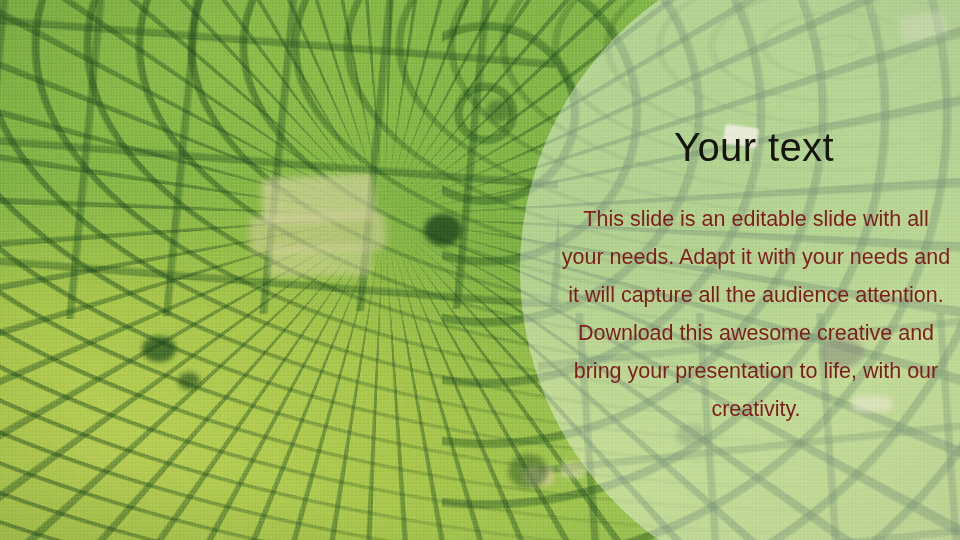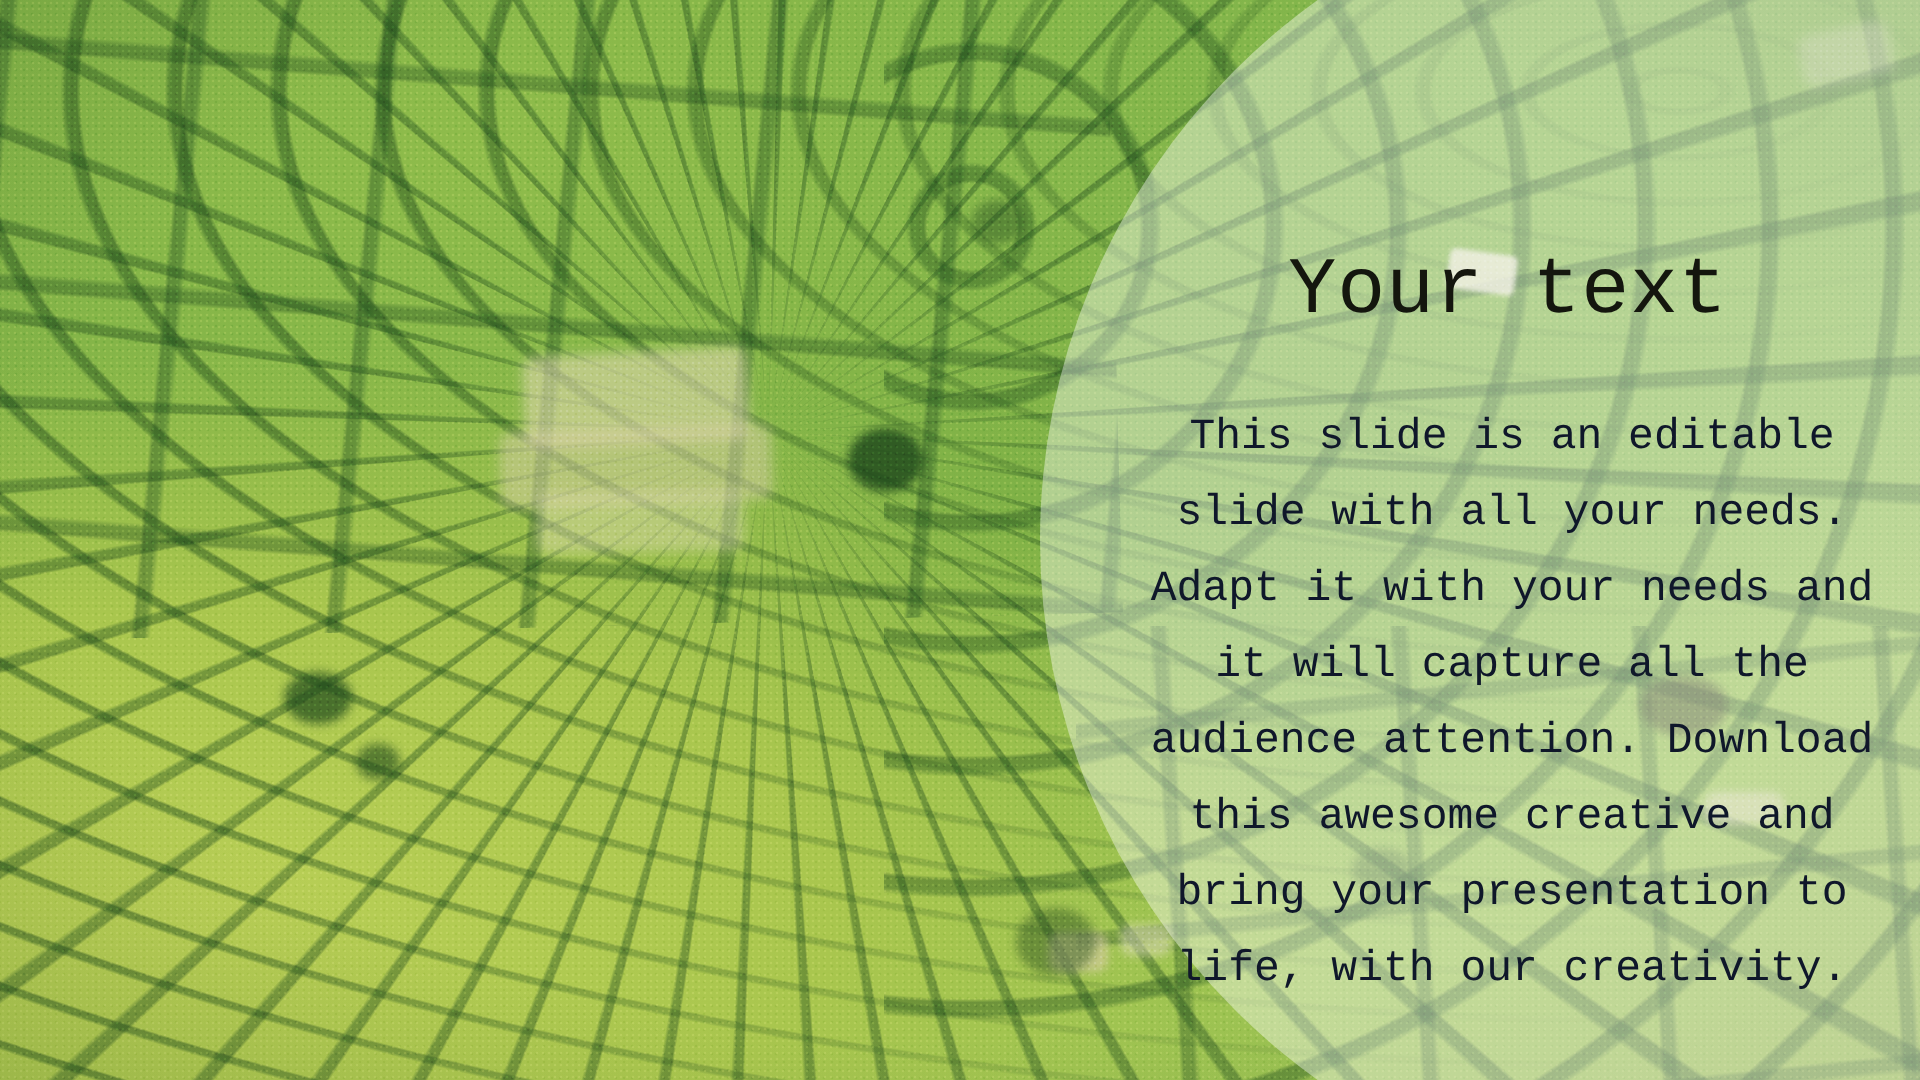--- a/index.html
+++ b/index.html
@@ -1,20 +1,20 @@
 <!DOCTYPE html>
 <html><head>
 <meta charset="utf-8">
 <style>
   html,body{margin:0;padding:0;background:#222;}
   .slide{
     position:relative;
     width:960px;height:540px;
     overflow:hidden;
-    font-family:Liberation Mono, monospace;
+    font-family:Liberation Sans, sans-serif;
     background:#7fb03f;
   }
 
   
   .photo{position:absolute;inset:0;overflow:hidden;}
 
   
   .ph-base{
     position:absolute;inset:-10%;
     background:
@@ -146,21 +146,21 @@
     font-weight:400;
     line-height:1.05;
     letter-spacing:0.4px;
     color:#14160e;
   }
   .slide-body{
     margin:32px 0 0 4px;
     font-size:21.5px;
     line-height:38px;
     font-weight:400;
-    color:#0f172a;
+    color:#7f1d1d;
   }
 </style>
 </head>
 <body>
 
 <div class="slide">
 
   <div class="photo">
     <div class="ph-base"></div>
     <div class="ph-blockfields"></div>

